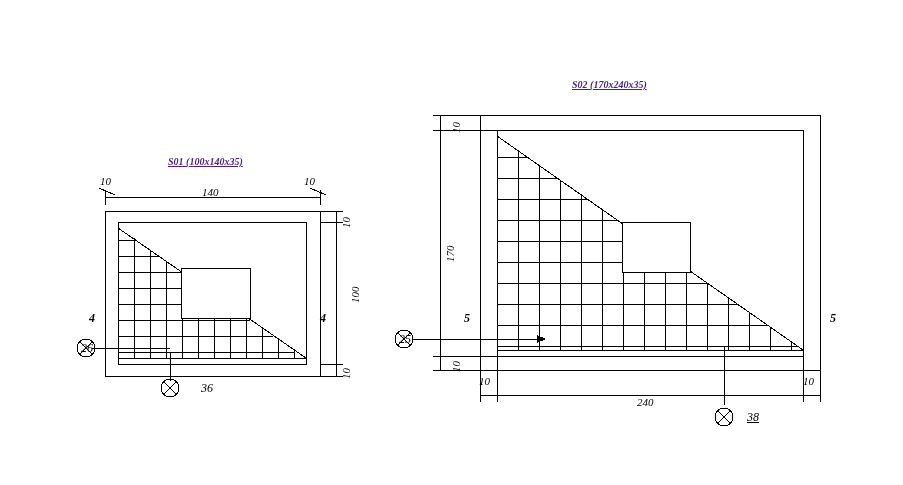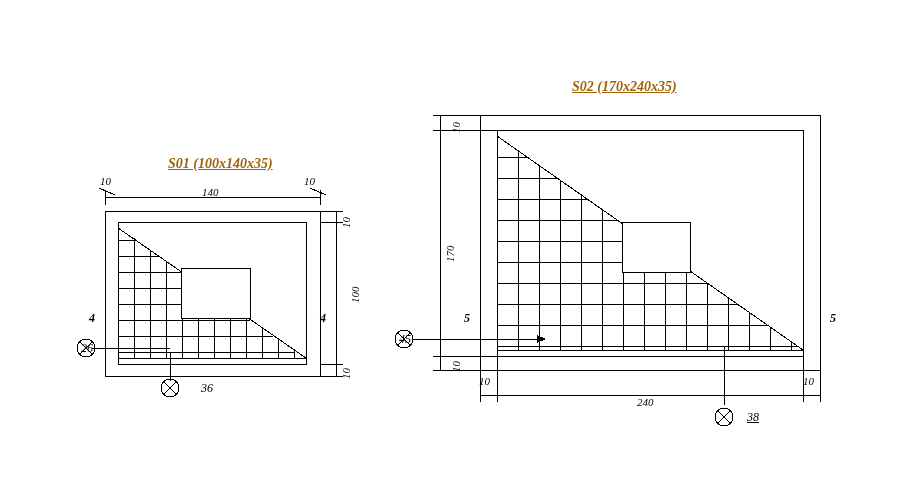--- a/index.html
+++ b/index.html
@@ -24,22 +24,22 @@
     position: absolute;
     left: 0; top: 0;
     width: 903px;
     height: 485px;
   }
   .ttl {
     position: absolute;
     font-family: "Liberation Serif", serif;
     font-style: italic;
     font-weight: bold;
-    font-size: 14px;
-    color: #a16207;
+    font-size: 10px;
+    color: #4c1d95;
     white-space: nowrap;
     text-decoration: underline;
   }
   .dim {
     position: absolute;
     font-family: "Liberation Serif", serif;
     font-style: italic;
     font-size: 11px;
     color: #000;
     white-space: nowrap;
@@ -226,16 +226,16 @@
   <div class="dim" style="left:479px; top:375px;">10</div>
   <div class="dim" style="left:803px; top:375px;">10</div>
 
   <div class="dim vert" style="left:444px; top:262px;">170</div>
   <div class="dim vert" style="left:450px; top:133px;">10</div>
   <div class="dim vert" style="left:450px; top:372px;">10</div>
 
   <div class="mark" style="left:464px; top:311px;">5</div>
   <div class="mark" style="left:830px; top:311px;">5</div>
 
-  <div class="bub" style="left:396px; top:332px; width:18px;">45</div>
+  <div class="bub" style="left:396px; top:332px; width:18px;">25</div>
   <div class="bub" style="left:738px; top:410px; width:30px;text-decoration:underline;">38</div>
 
 </div>
 
 </body></html>

